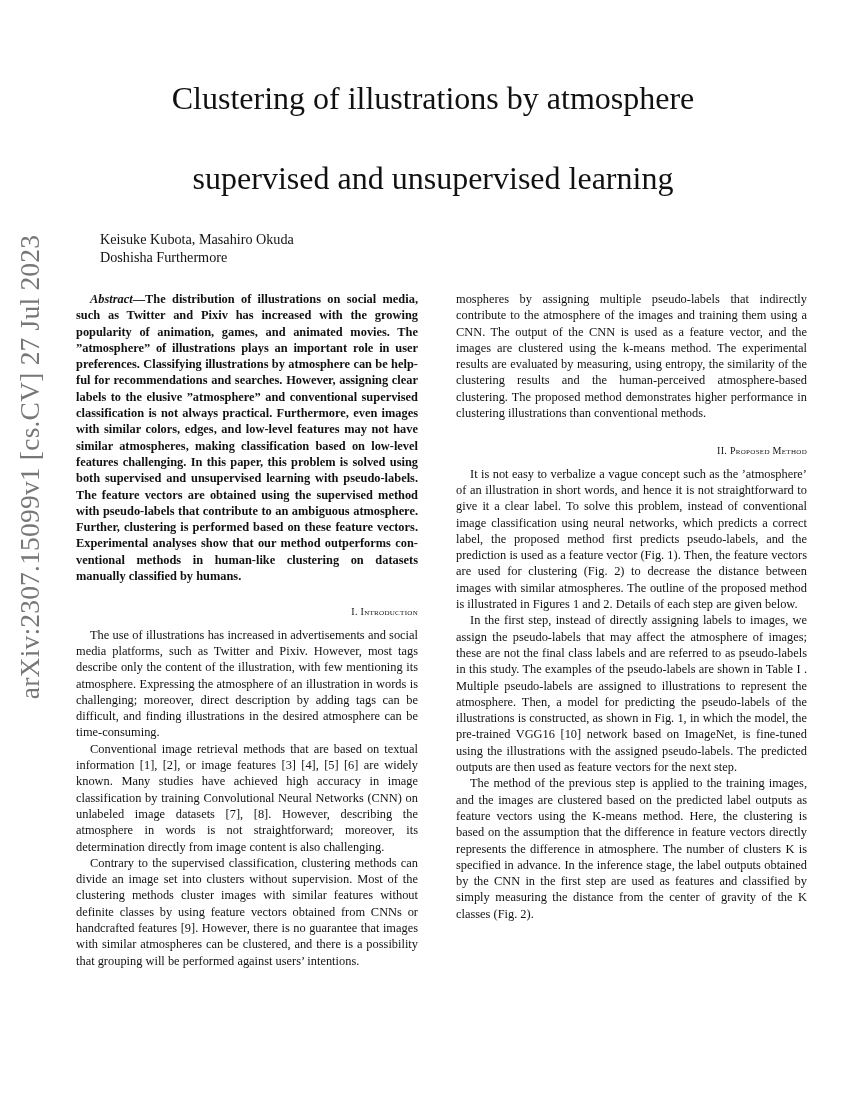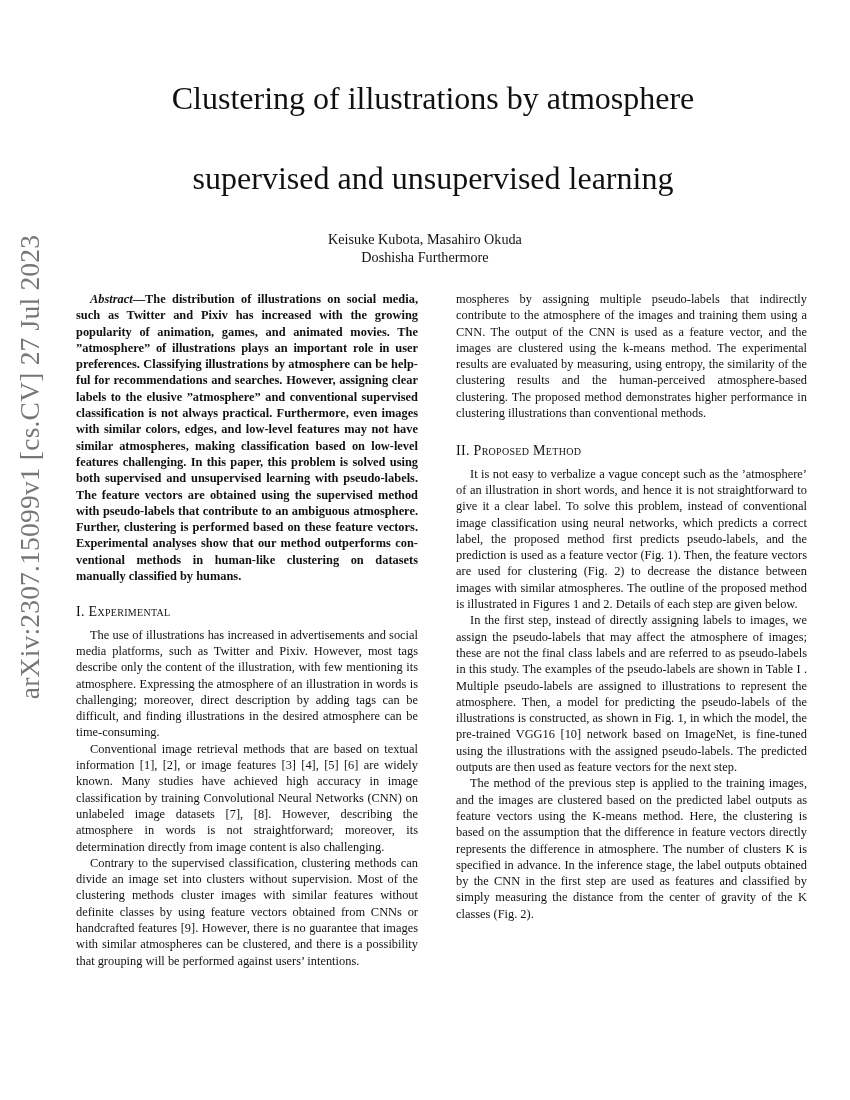--- a/index.html
+++ b/index.html
@@ -1,34 +1,34 @@
 <!DOCTYPE html>
 <html><head>
 <meta charset="utf-8">
 <style>
   html, body { margin: 0; padding: 0; background: #ffffff; }
   body { width: 850px; height: 1100px; position: relative; overflow: hidden;
          font-family: "Liberation Serif", "DejaVu Serif", serif; color: #111; }
   .title { position: absolute; left: 108px; width: 650px; top: 78px; text-align: center;
            font-size: 32px; line-height: 40px; font-weight: normal; margin: 0; }
-  .authors { position: absolute; left: 100px; width: 650px; top: 230px; text-align: center;
+  .authors { position: absolute; left: 100px; width: 650px; top: 230px; text-align: left;
              font-size: 14.2px; line-height: 18px; }
   .arxiv { position: absolute; left: 6px; top: 262px; width: 48px; height: 410px; }
   .arxiv span { position: absolute; left: 50%; top: 50%; white-space: nowrap;
                 transform: translate(-50%, -50%) rotate(-90deg);
                 font-size: 27.5px; color: #777; letter-spacing: 0.2px; }
   .col { position: absolute; top: 291px; font-size: 12.4px; line-height: 16.3px;
          text-align: justify; hyphens: manual; }
   .col-left { left: 76px; width: 342px; }
   .col-right { left: 456px; width: 351px; }
   .col p { margin: 0; }
   .indent { text-indent: 14px; }
   .abstract { font-weight: bold; }
   .abstract .abs-label { font-style: italic; margin-top: 12px; }
-  .heading { text-align: left; margin: 20px 0 6px 0 !important; font-size: 14px; letter-spacing: 0.3px; }
+  .heading { text-align: right; margin: 20px 0 6px 0 !important; font-size: 10px; letter-spacing: 0.3px; }
   .heading .sc { font-variant: small-caps; }
 </style>
 </head>
 <body>
 
 <h1 class="title">
   <span>Clustering of illustrations by atmosphere</span><br>
   <br>
   <span>supervised and unsupervised learning</span>
 </h1>
@@ -38,21 +38,21 @@
   <div>Doshisha Furthermore</div>
 </div>
 
 <div class="arxiv">
   <span>arXiv:2307.15099v1  [cs.CV]  27 Jul 2023</span>
 </div>
 
 <div class="col col-left">
   <p class="abstract indent"><span class="abs-label">Abstract</span><span>—</span><span>The distribution of illustrations on social media, such as Twitter and Pixiv has increased with the growing popularity of animation, games, and animated movies. The ”atmosphere” of illustrations plays an important role in user preferences. Classifying illustrations by atmosphere can be help­ful for recommendations and searches. However, assigning clear labels to the elusive ”atmosphere” and conventional supervised classification is not always practical. Furthermore, even images with similar colors, edges, and low-level features may not have similar atmospheres, making classification based on low-level features challenging. In this paper, this problem is solved using both supervised and unsupervised learning with pseudo-labels. The feature vectors are obtained using the supervised method with pseudo-labels that contribute to an ambiguous atmosphere. Further, clustering is performed based on these feature vectors. Experimental analyses show that our method outperforms con­ventional methods in human-like clustering on datasets manually classified by humans.</span></p>
 
-  <p class="heading"><span>I.</span>&nbsp;<span class="sc">Experimental</span></p>
+  <p class="heading"><span>I.</span>&nbsp;<span class="sc">Introduction</span></p>
 
   <p class="indent">The use of illustrations has increased in advertisements and social media platforms, such as Twitter and Pixiv. However, most tags describe only the content of the illustration, with few mentioning its atmosphere. Expressing the atmosphere of an illustration in words is challenging; moreover, direct descrip­tion by adding tags can be difficult, and finding illustrations in the desired atmosphere can be time-consuming.</p>
   <p class="indent">Conventional image retrieval methods that are based on textual information [1], [2], or image features [3] [4], [5] [6] are widely known. Many studies have achieved high accuracy in image classification by training Convolutional Neural Net­works (CNN) on unlabeled image datasets [7], [8]. However, describing the atmosphere in words is not straightforward; moreover, its determination directly from image content is also challenging.</p>
   <p class="indent">Contrary to the supervised classification, clustering methods can divide an image set into clusters without supervision. Most of the clustering methods cluster images with similar features without definite classes by using feature vectors obtained from CNNs or handcrafted features [9]. However, there is no guarantee that images with similar atmospheres can be clustered, and there is a possibility that grouping will be performed against users’ intentions.</p>
 </div>
 
 <div class="col col-right">
   <p>mospheres by assigning multiple pseudo-labels that indirectly contribute to the atmosphere of the images and training them using a CNN. The output of the CNN is used as a feature vector, and the images are clustered using the k-means method. The experimental results are evaluated by measuring, using entropy, the similarity of the clustering results and the human-perceived atmosphere-based clustering. The proposed method demonstrates higher performance in clustering illustrations than conventional methods.</p>
 
   <p class="heading" style="margin-top:22px !important;"><span>II.</span>&nbsp;<span class="sc">Proposed Method</span></p>

